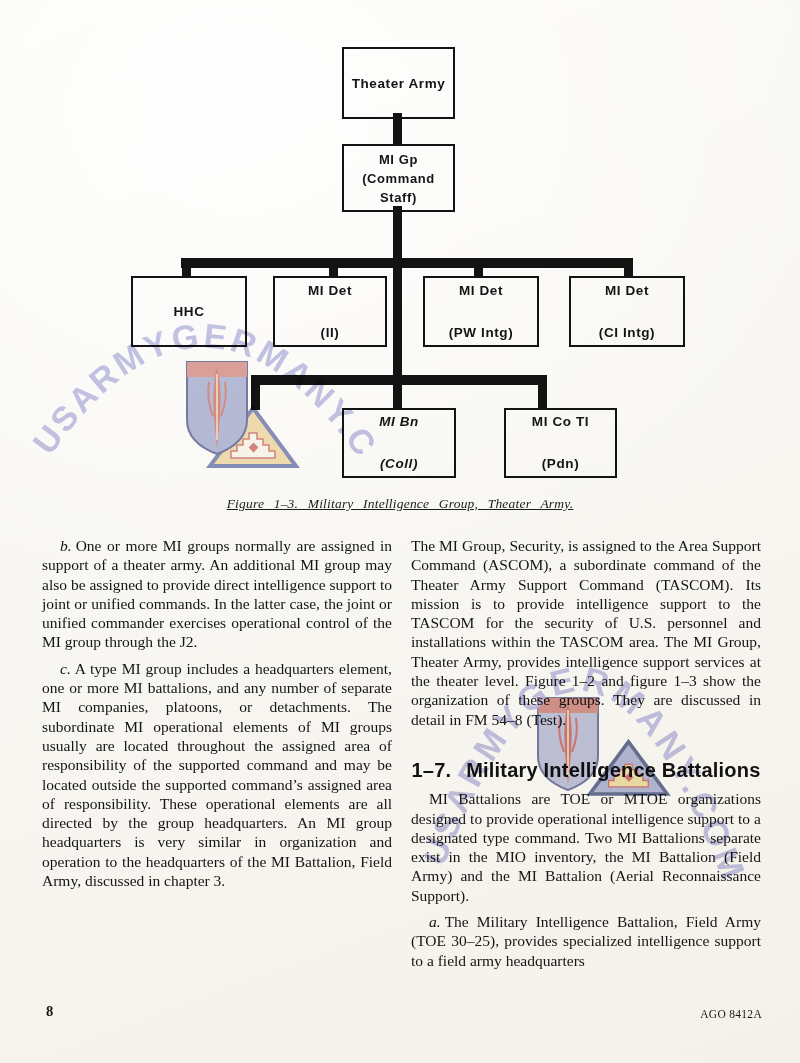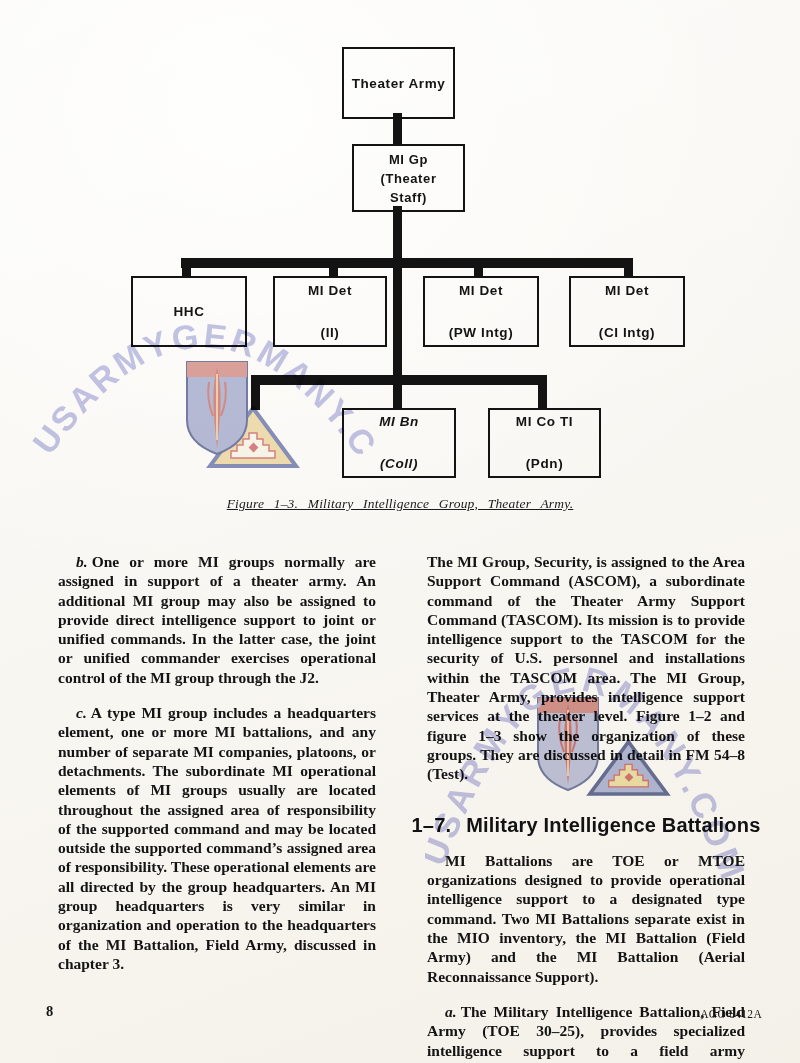--- a/index.html
+++ b/index.html
@@ -26,21 +26,21 @@
     position:absolute;left:0;top:496px;width:800px;text-align:center;z-index:2;
     font-style:italic;font-size:13.5px;word-spacing:6px;letter-spacing:.2px;color:#1b1b1b;text-decoration:underline;
   }
   
   .col{
     position:absolute;top:536px;width:350px;z-index:2;
     font-size:15.5px;line-height:19.3px;text-align:justify;color:#141414;
   }
   .col-left{left:42px;}
   .col-right{left:411px;}
-  .col p{margin:16px;text-indent:18px;font-weight:bold;}
+  .col p{margin:0;text-indent:18px;}
   .col p + p{margin-top:7px;}
   .col p.cont{text-indent:0;}
   .lead{font-style:italic;margin-right:4px;}
   .section{
     display:block;margin:32px 0 9px 0;font-family:"Liberation Sans",sans-serif;
     font-weight:bold;font-size:20px;letter-spacing:.2px;color:#121212;text-align:center;
   }
   .sec-num{margin-right:15px;}
   
   .pageno{position:absolute;left:46px;top:1003px;font-size:14.5px;font-weight:bold;z-index:2;}
@@ -69,23 +69,23 @@
     <div class="conn" style="left:474px;top:258px;width:9px;height:19px;"></div>
     <div class="conn" style="left:624px;top:258px;width:9px;height:19px;"></div>
     <div class="conn" style="left:251px;top:375px;width:296px;height:10px;"></div>
     <div class="conn" style="left:251px;top:375px;width:9px;height:35px;"></div>
     <div class="conn" style="left:538px;top:375px;width:9px;height:35px;"></div>
 
     <div class="box" style="left:342px;top:47px;width:109px;height:68px;">
       <span class="ln">Theater Army</span>
     </div>
 
-    <div class="box lh3" style="left:352px;top:144px;width:109px;height:64px;justify-content:center;">
+    <div class="box lh3" style="left:342px;top:144px;width:109px;height:64px;justify-content:center;">
       <span class="ln">MI Gp</span>
-      <span class="ln">(Theater</span>
+      <span class="ln">(Command</span>
       <span class="ln">Staff)</span>
     </div>
 
     <div class="box" style="left:131px;top:276px;width:112px;height:67px;">
       <span class="ln">HHC</span>
     </div>
 
     <div class="box lh2" style="left:273px;top:276px;width:110px;height:67px;">
       <span class="ln">MI Det</span>
       <span class="ln">(II)</span>
@@ -100,21 +100,21 @@
       <span class="ln">MI Det</span>
       <span class="ln">(CI Intg)</span>
     </div>
 
 
     <div class="box lh2" style="left:342px;top:408px;width:110px;height:66px;font-style:italic;">
       <span class="ln">MI Bn</span>
       <span class="ln">(Coll)</span>
     </div>
 
-    <div class="box lh2" style="left:488px;top:408px;width:109px;height:66px;">
+    <div class="box lh2" style="left:504px;top:408px;width:109px;height:66px;">
       <span class="ln">MI Co TI</span>
       <span class="ln">(Pdn)</span>
     </div>
   </div>
 
   <div class="caption">Figure 1–3. Military Intelligence Group, Theater Army.</div>
 
   <div class="col col-left">
     <p><span class="lead">b.</span><span>One or more MI groups normally are assigned in support of a theater army. An additional MI group may also be assigned to provide direct intelligence support to joint or unified commands. In the latter case, the joint or unified commander exercises operational control of the MI group through the J2.</span></p>
     <p><span class="lead">c.</span><span>A type MI group includes a headquarters element, one or more MI battalions, and any number of separate MI companies, platoons, or detachments. The subordinate MI operational elements of MI groups usually are located throughout the assigned area of responsibility of the supported command and may be located outside the supported command’s assigned area of responsibility. These operational elements are all directed by the group headquarters. An MI group headquarters is very similar in organization and operation to the headquarters of the MI Battalion, Field Army, discussed in chapter 3.</span></p>

